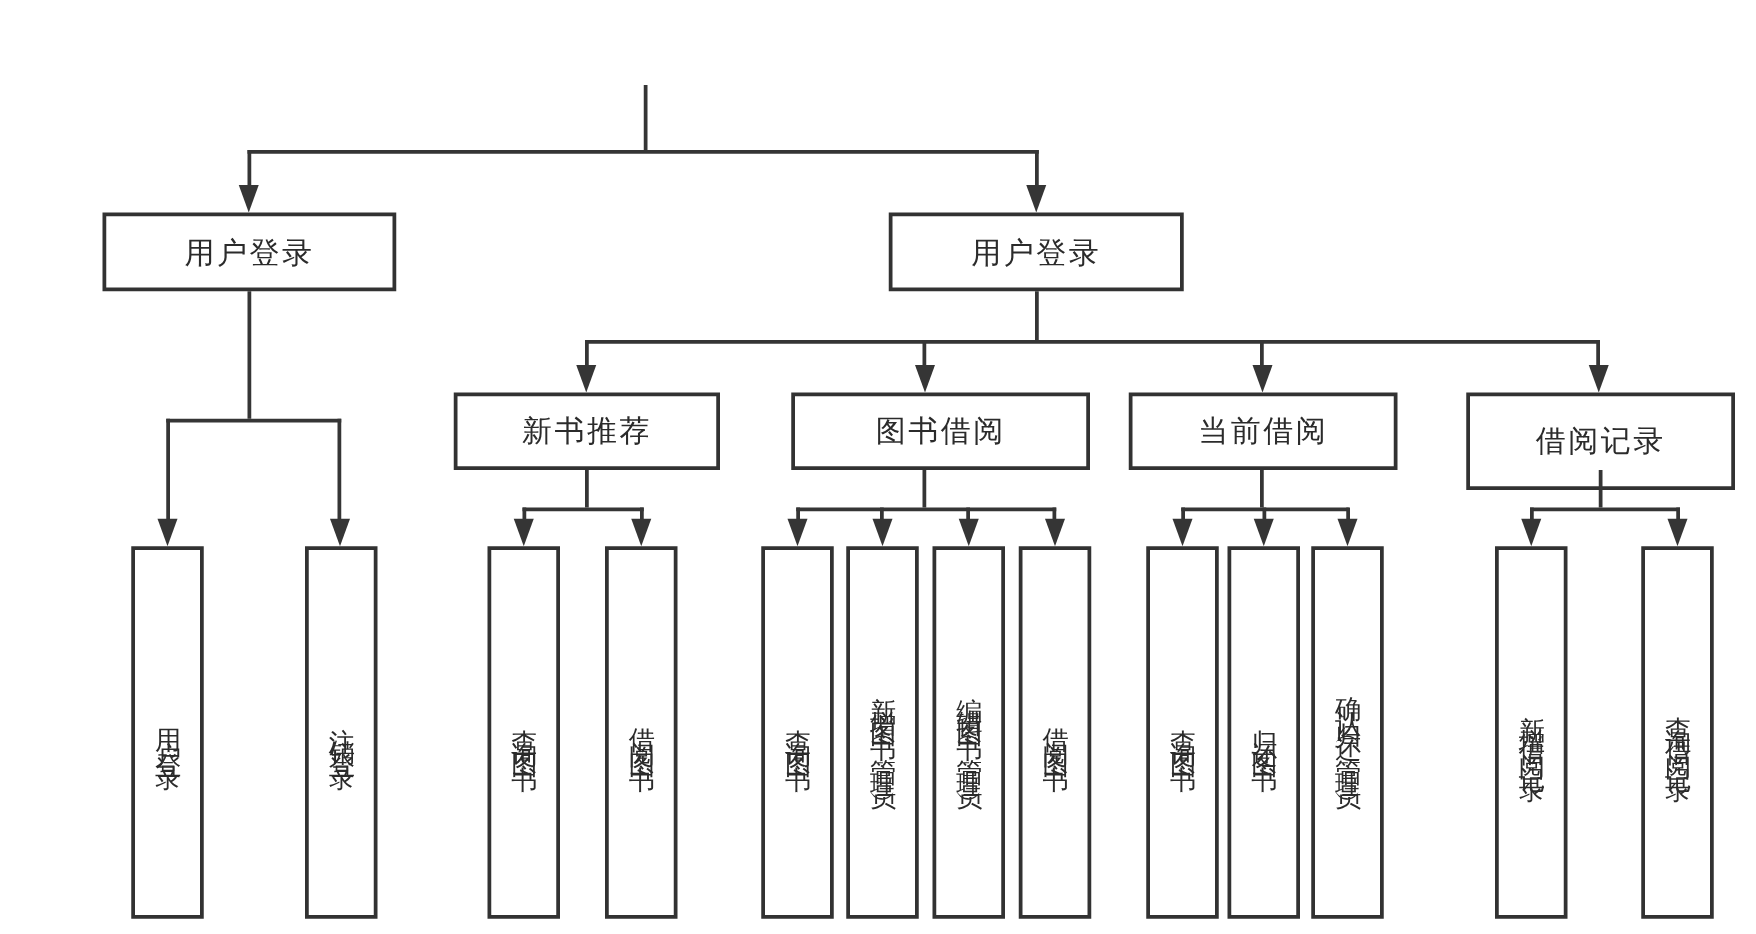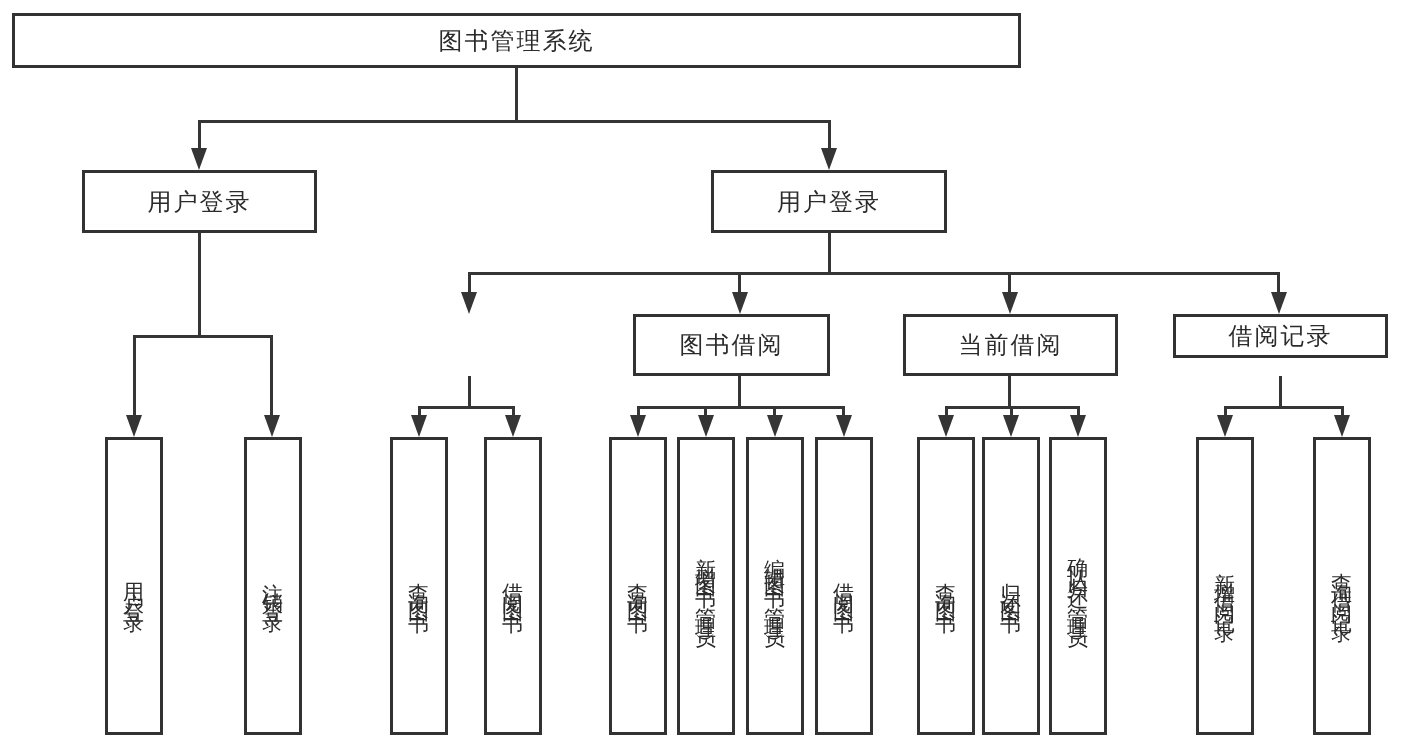--- a/index.html
+++ b/index.html
@@ -34,21 +34,20 @@
   .watermark{
     position:absolute;left:1186px;top:715px;z-index:10;
     color:#b9b9b9;font-size:20px;white-space:nowrap;
   }
 </style>
 </head>
 <body>
 
 <div class="stage">
 
-  <div class="box" style="left:12px;top:13px;width:1009px;height:55px;">图书管理系统</div>
 
   <div class="v" style="left:515px;top:68px;height:52px;"></div>
   <div class="h" style="left:198px;top:120px;width:633px;"></div>
   <div class="v" style="left:198px;top:120px;height:30px;"></div>
   <div class="arr" style="left:191px;top:148px;"></div>
   <div class="v" style="left:828px;top:120px;height:30px;"></div>
   <div class="arr" style="left:821px;top:148px;"></div>
 
   <div class="box" style="left:82px;top:170px;width:235px;height:63px;">用户登录</div>
   <div class="box" style="left:711px;top:170px;width:236px;height:63px;">用户登录</div>
@@ -64,23 +63,24 @@
   <div class="h" style="left:468px;top:272px;width:812px;"></div>
   <div class="v" style="left:468px;top:272px;height:22px;"></div>
   <div class="arr" style="left:461px;top:292px;"></div>
   <div class="v" style="left:738px;top:272px;height:22px;"></div>
   <div class="arr" style="left:732px;top:292px;"></div>
   <div class="v" style="left:1008px;top:272px;height:22px;"></div>
   <div class="arr" style="left:1002px;top:292px;"></div>
   <div class="v" style="left:1277px;top:272px;height:22px;"></div>
   <div class="arr" style="left:1271px;top:292px;"></div>
 
-  <div class="box" style="left:633px;top:314px;width:197px;height:62px;">图书借阅</div>
+  <div class="box" style="left:363px;top:314px;width:213px;height:62px;">新书推荐</div>
+  <div class="box" style="left:633px;top:314px;width:239px;height:62px;">图书借阅</div>
   <div class="box" style="left:903px;top:314px;width:215px;height:62px;">当前借阅</div>
-  <div class="box" style="left:1173px;top:314px;width:215px;height:44px;">借阅记录</div>
+  <div class="box" style="left:1173px;top:314px;width:215px;height:78px;">借阅记录</div>
 
   <div class="v" style="left:468px;top:376px;height:30px;"></div>
   <div class="h" style="left:418px;top:406px;width:97px;"></div>
   <div class="v" style="left:418px;top:406px;height:11px;"></div>
   <div class="arr" style="left:411px;top:415px;"></div>
   <div class="v" style="left:512px;top:406px;height:11px;"></div>
   <div class="arr" style="left:505px;top:415px;"></div>
 
   <div class="v" style="left:738px;top:376px;height:30px;"></div>
   <div class="h" style="left:637px;top:406px;width:208px;"></div>

